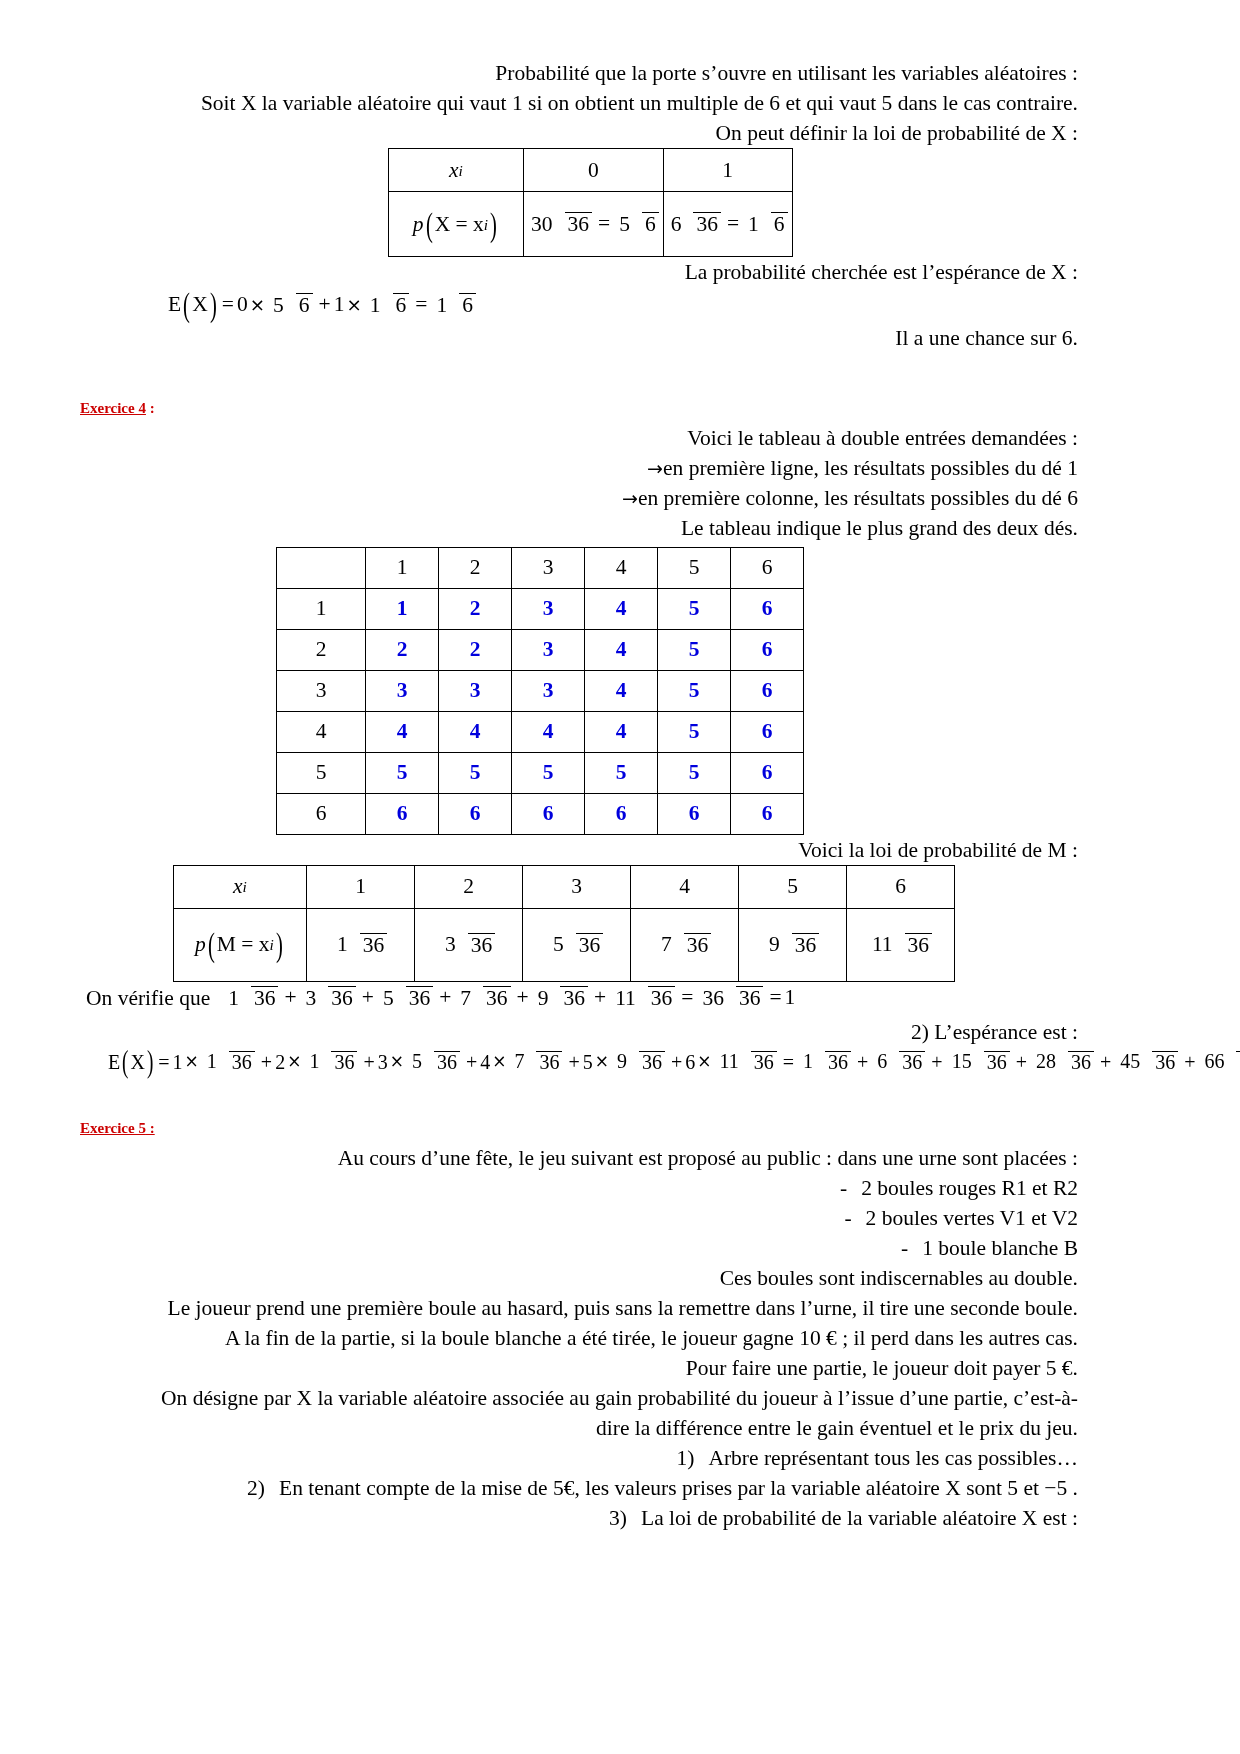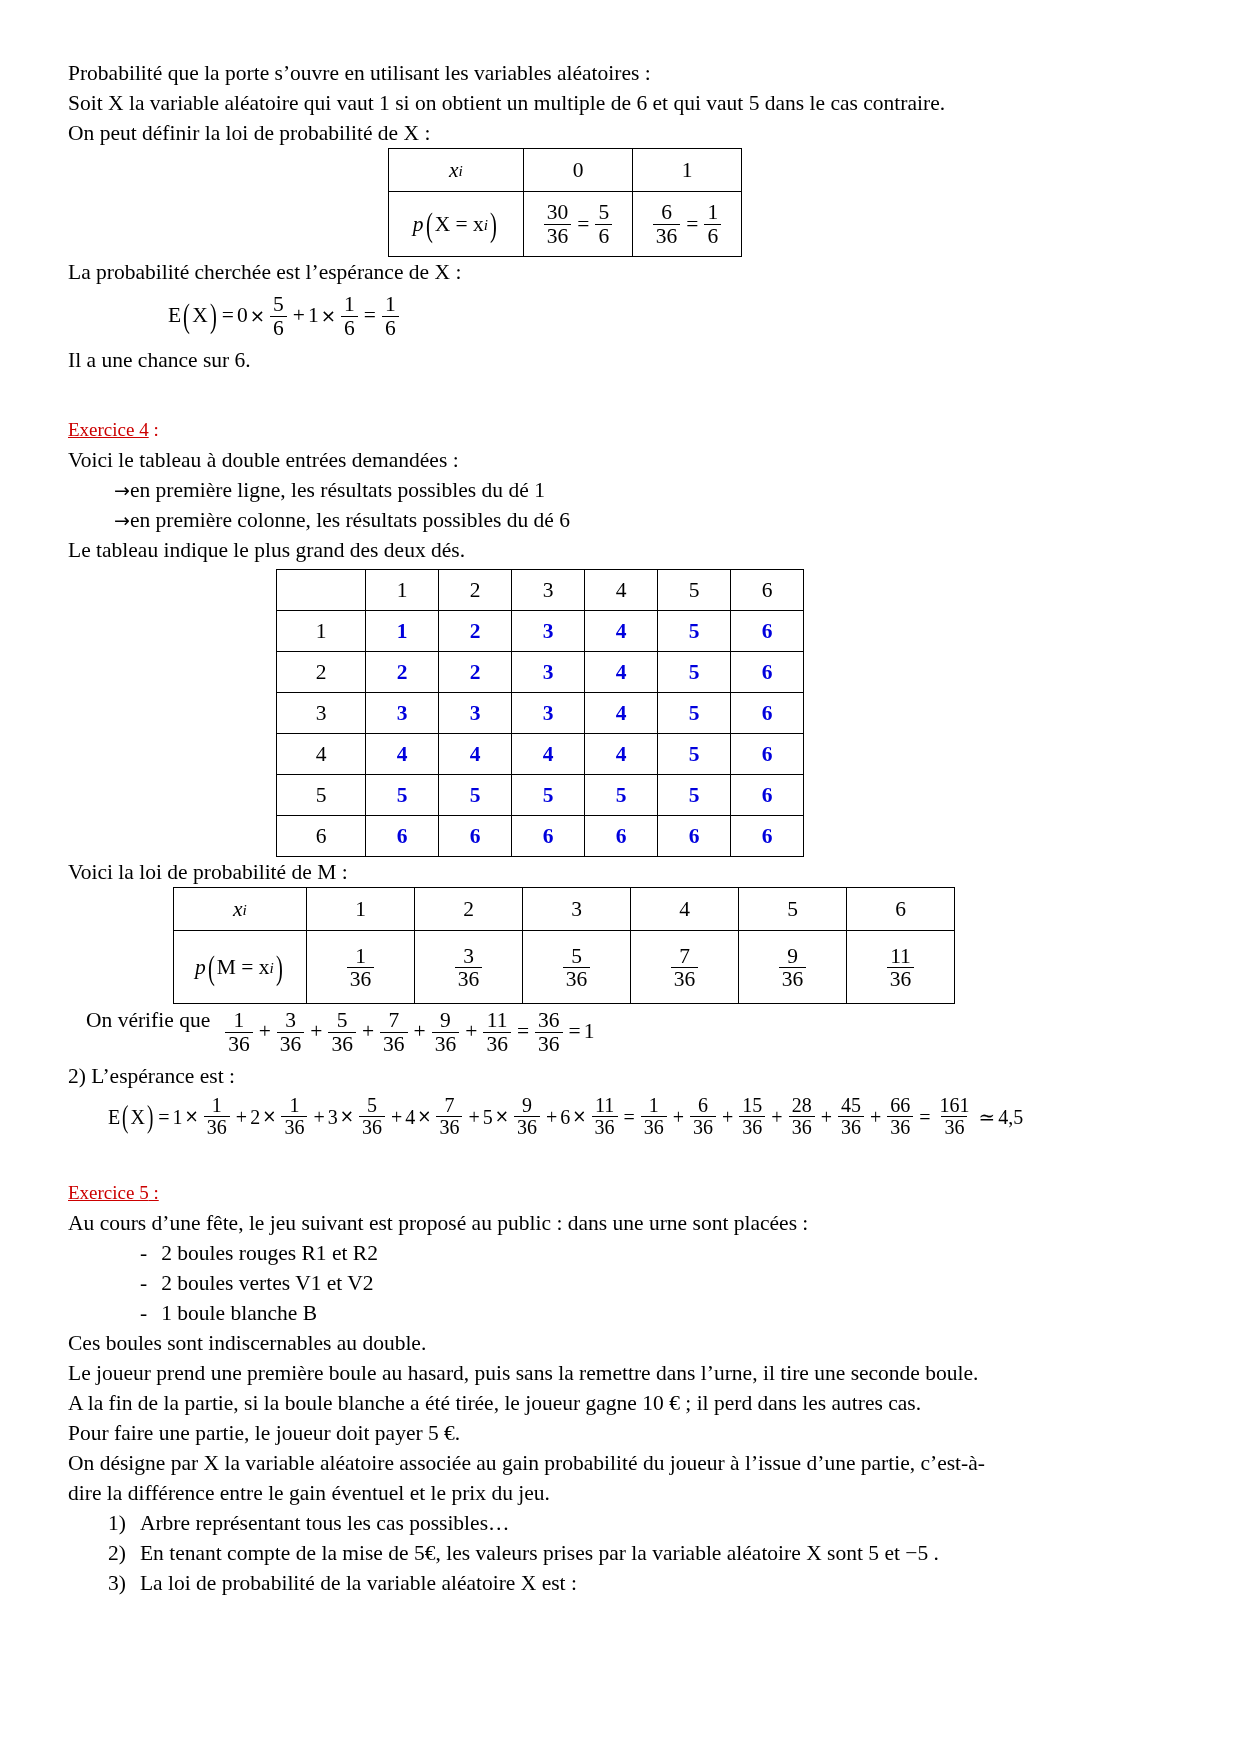--- a/index.html
+++ b/index.html
@@ -18,53 +18,56 @@
   .page {
     position: absolute;
     left: 68px;
     top: 58px;
     width: 1010px;
   }
   .line {
     font-size: 21.5px;
     line-height: 30px;
     white-space: nowrap;
+    text-align: right;
   }
   .gap-lg { height: 40px; }
 
   .ex-title {
     color: #cc0000;
-    font-weight: normal;
-    font-size: 19px;
+    font-weight: bold;
+    font-size: 15px;
     line-height: 30px;
+    margin-left: 12px;
   }
   .ex-title .u {
     text-decoration: underline;
   }
 
   .indent1 { padding-left: 46px; }
 
   .arrow { font-family: "DejaVu Sans", sans-serif; font-size: 19px; }
 
   
   .math {
     font-family: "Liberation Serif", "DejaVu Serif", serif;
     font-size: 21.5px;
     white-space: nowrap;
     display: inline-flex;
     align-items: center;
     line-height: 1;
   }
   .frac {
     display: inline-flex;
-    flex-direction: column;
+    flex-direction: row;
     align-items: center;
     vertical-align: middle;
     margin: 0 3px;
     line-height: 1.05;
+    gap: 9px;
   }
   .frac .num { padding: 0 3px; }
   .frac .den {
     padding: 0 3px;
     border-top: 1.3px solid #000;
   }
   .ital { font-style: italic; }
   .sub {
     font-size: 0.72em;
     vertical-align: -0.35em;

